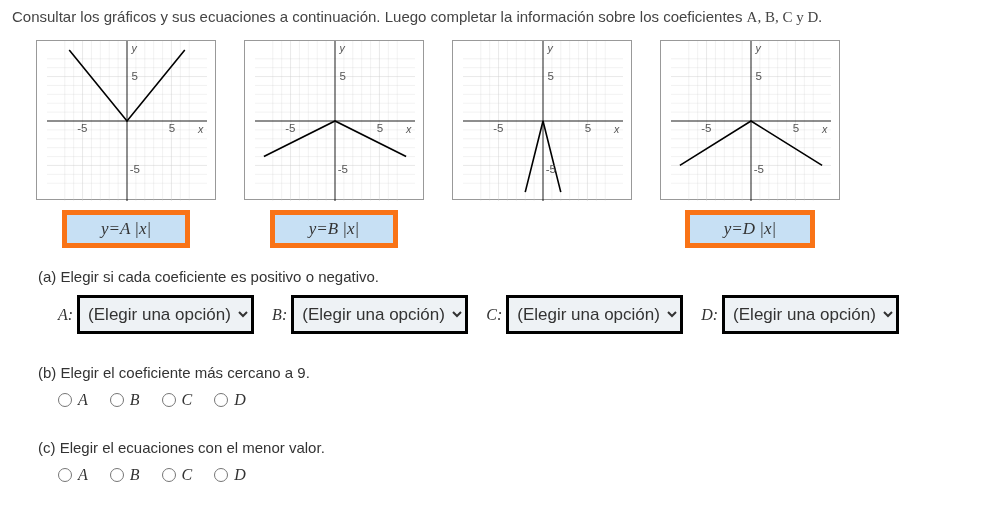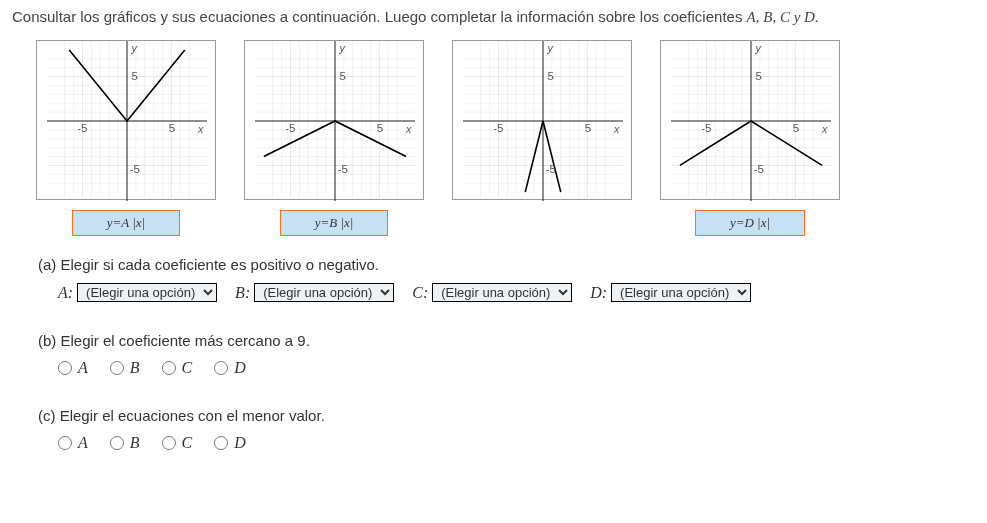--- a/index.html
+++ b/index.html
@@ -9,21 +9,21 @@
     color: #333;
     background: #fff;
     width: 987px;
     padding: 8px 12px;
   }
   .instructions {
     font-size: 15px;
     color: #444;
     margin-bottom: 14px;
   }
-  .instructions .var { font-style: italic; font-family: 'Times New Roman', serif; }
+  .instructions .var { font-family: 'Times New Roman', serif; }
   .graphs-row {
     display: flex;
     gap: 28px;
     justify-content: flex-start;
     margin-left: 24px;
     margin-bottom: 6px;
   }
   .graph-cell {
     display: flex;
     flex-direction: column;
@@ -36,22 +36,22 @@
     border: 1px solid #999;
     position: relative;
   }
   .graph svg { display: block; }
   .eq-label {
     margin-top: 10px;
     background: #c7e0f4;
     padding: 4px 34px;
     font-family: 'Times New Roman', serif;
     font-style: italic;
-    font-size: 13px;
-    border: 1px solid #f97316;
+    font-size: 17px;
+    border: 5px solid #f97316;
   }
   .questions {
     margin-top: 20px;
     margin-left: 26px;
     font-size: 15px;
     color: #333;
   }
   .q { margin-bottom: 30px; }
   .q-label { margin-bottom: 10px; }
   .sign-row {
@@ -60,24 +60,24 @@
     align-items: center;
     margin-left: 20px;
     margin-bottom: 6px;
     flex-wrap: wrap;
   }
   .sign-item { display: inline-flex; align-items: center; gap: 4px; font-family: 'Times New Roman', serif; font-style: italic; font-size: 16px; }
   .sign-item span.lbl { font-style: italic; }
   select.opt {
     font-family: Arial, sans-serif;
     font-style: normal;
-    font-size: 13px;
+    font-size: 17px;
     background: #eef2f5;
-    border: 1px solid #000000;
-    padding: 0 4px;
+    border: 3px solid #000000;
+    padding: 6px 4px;
     color: #333;
   }
   .radio-row {
     display: flex;
     gap: 22px;
     align-items: center;
     margin-left: 20px;
     margin-top: 4px;
   }
   .radio-item {

